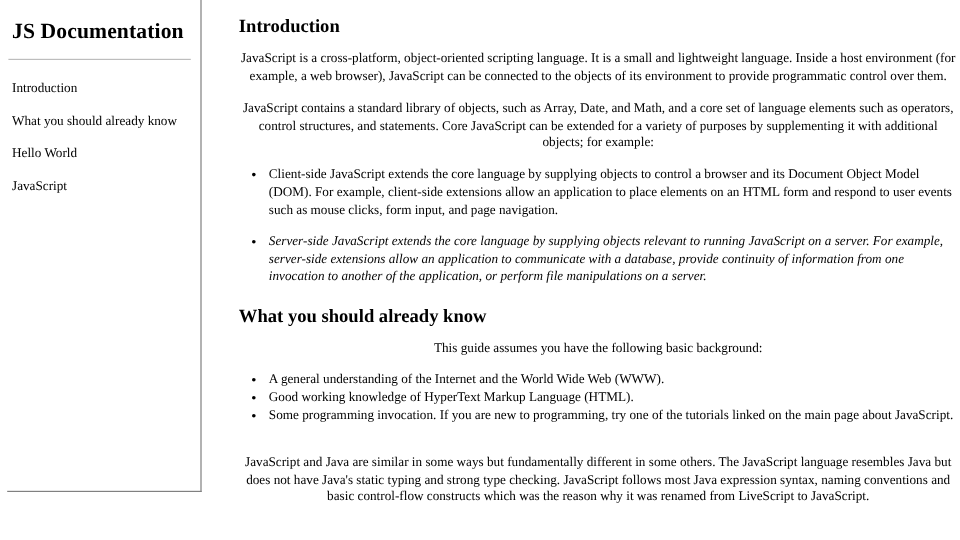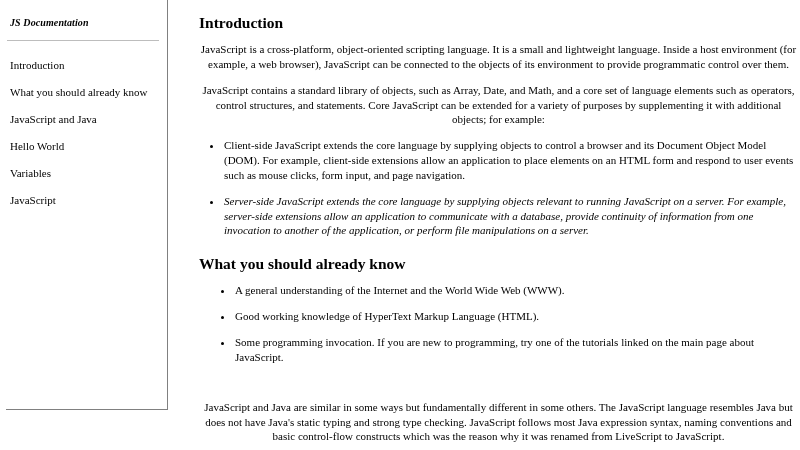--- a/index.html
+++ b/index.html
@@ -23,27 +23,26 @@
     top: 0;
     left: 6px;
     width: 162px;
     height: 410px;
     border-right: 1px solid #808080;
     border-bottom: 1px solid #808080;
     box-sizing: border-box;
     padding: 0;
   }
   #navbar .nav-header {
-    font-size: 10px;
+    font-size: 18px;
     font-weight: bold;
     letter-spacing: 0.1px;
     padding: 17px 0 0 4px;
     margin: 0;
     line-height: 1.1;
-    font-style: italic;
   }
   #navbar .nav-rule {
     border: none;
     border-top: 1px solid #bdbdbd;
     margin: 12px 8px 0 1px;
     height: 0;
   }
   #navbar .nav-list {
     list-style: none;
     margin: 0;
@@ -106,21 +105,21 @@
     list-style-type: disc;
   }
   .main-section ul.spaced li {
     margin-bottom: 11px;
   }
   .main-section ul.spaced li:last-child {
     margin-bottom: 0;
     font-style: italic;
   }
   .main-section ul.tight li {
-    margin: 11px;
+    margin: 0;
   }
   .main-section ul li {
     padding-left: 2px;
   }
   .main-section ul li::marker {
     font-size: 9px;
   }
   .gap-after {
     height: 13px;
   }
@@ -132,27 +131,21 @@
   <header class="nav-header">JS Documentation</header>
   <hr class="nav-rule">
   <ul class="nav-list">
     <li>
       <a href="#" class="nav-link">Introduction</a>
     </li>
     <li>
       <a href="#" class="nav-link">What you should already know</a>
     </li>
     <li>
-      <a href="#" class="nav-link">JavaScript and Java</a>
-    </li>
-    <li>
       <a href="#" class="nav-link">Hello World</a>
-    </li>
-    <li>
-      <a href="#" class="nav-link">Variables</a>
     </li>
     <li>
       <a href="#" class="nav-link">JavaScript</a>
     </li>
   </ul>
 </nav>
 
 <main id="main-doc">
 
   <section class="main-section" id="section-introduction">
@@ -162,20 +155,21 @@
     <ul class="spaced">
       <li>Client-side JavaScript extends the core language by supplying objects to control a browser and its Document Object Model (DOM). For example, client-side extensions allow an application to place elements on an HTML form and respond to user events such as mouse clicks, form input, and page navigation.</li>
       <li>Server-side JavaScript extends the core language by supplying objects relevant to running JavaScript on a server. For example, server-side extensions allow an application to communicate with a database, provide continuity of information from one invocation to another of the application, or perform file manipulations on a server.</li>
     </ul>
   </section>
 
   <div class="gap-after"></div>
 
   <section class="main-section" id="section-already-know">
     <h2 class="section-header">What you should already know</h2>
+    <p>This guide assumes you have the following basic background:</p>
     <ul class="tight">
       <li>A general understanding of the Internet and the World Wide Web (WWW).</li>
       <li>Good working knowledge of HyperText Markup Language (HTML).</li>
       <li>Some programming invocation. If you are new to programming, try one of the tutorials linked on the main page about JavaScript.</li>
     </ul>
   </section>
 
   <div class="gap-after"></div>
 
   <section class="main-section" id="section-js-java">

